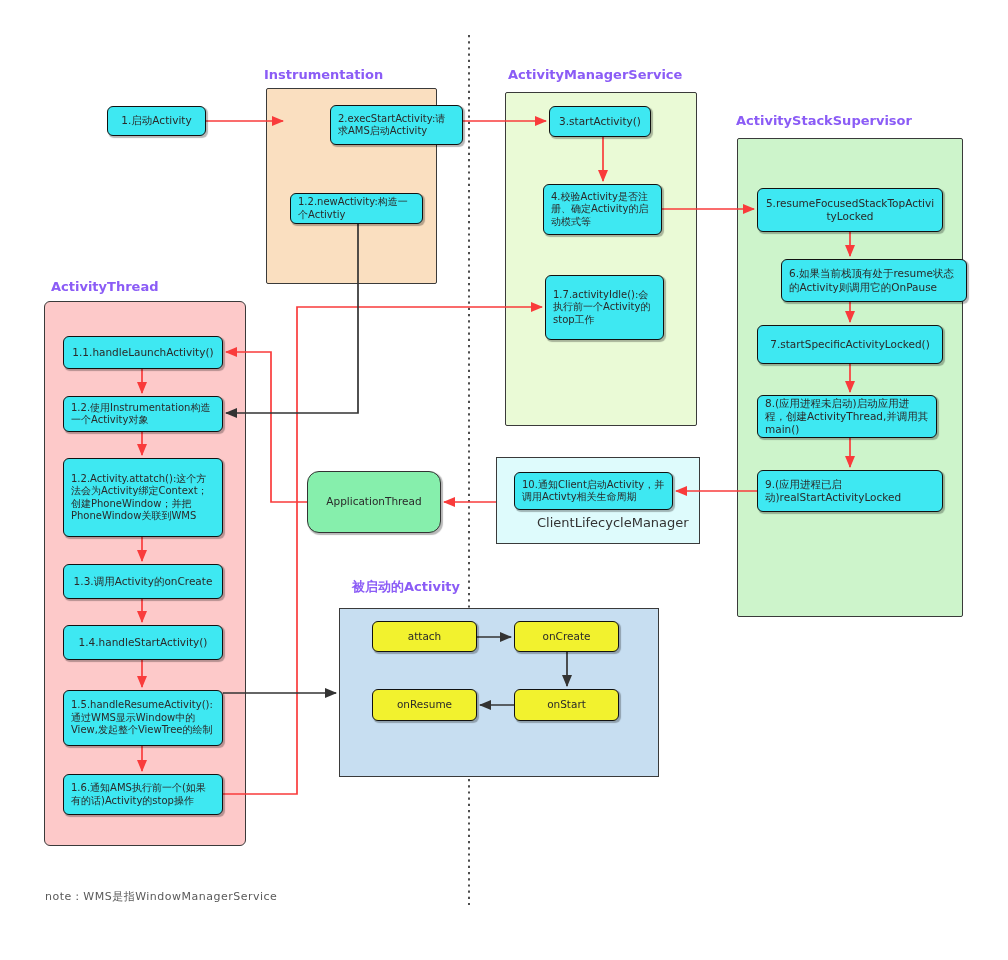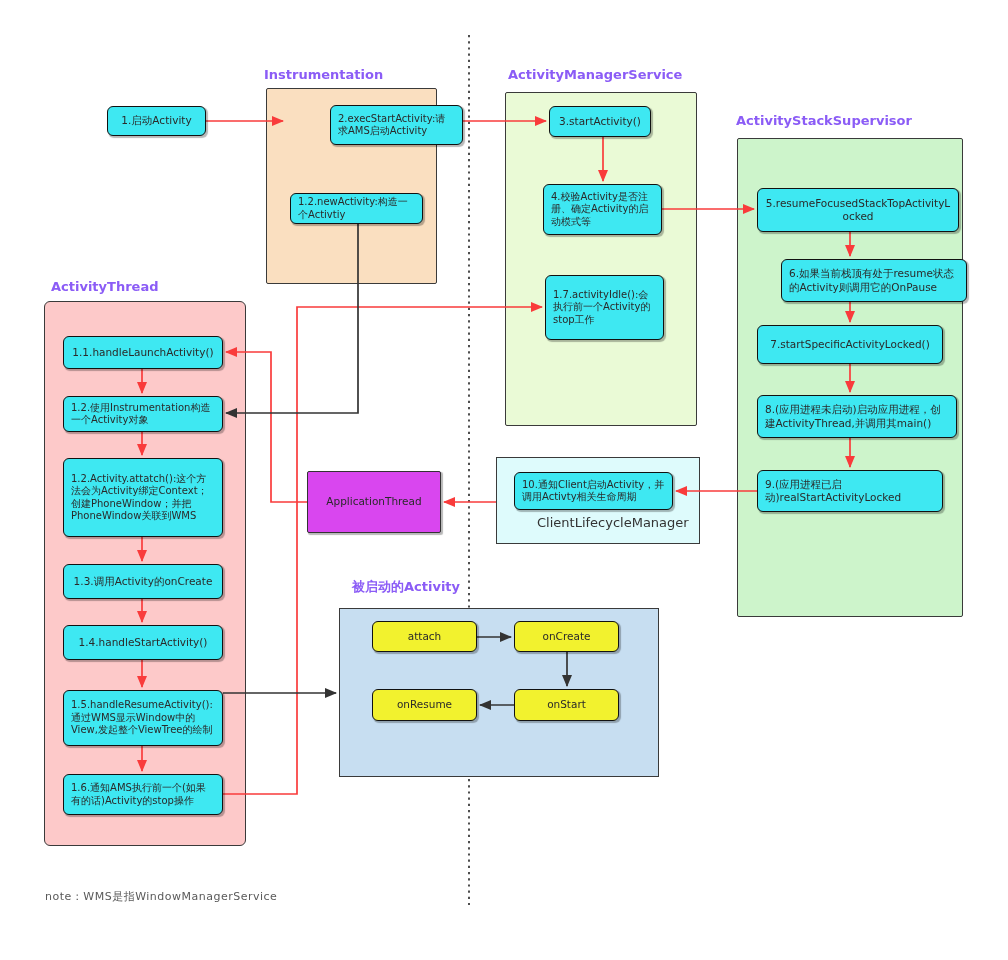--- a/index.html
+++ b/index.html
@@ -25,21 +25,21 @@
     font-size:10.5px;line-height:1.25;
     display:flex;align-items:center;
     padding:3px 7px;
     overflow-wrap:break-word;word-break:break-word;
     box-shadow:1.5px 1.5px 1px rgba(0,0,0,0.28);
   }
   .node > span{width:100%;}
   .center{text-align:center;justify-content:center;}
   .left{text-align:left;}
   .yellow{background:#f2f22e;}
-  .lavender{background:#d946ef;border-radius:2px;border-color:#333;}
+  .lavender{background:#86efac;border-radius:12px;border-color:#333;}
   
   .slabel{
     position:absolute;z-index:3;color:#8b5cf6;font-weight:bold;
     font-size:13px;white-space:nowrap;
   }
   .clm-label{
     position:absolute;z-index:3;color:#333;font-size:13px;white-space:nowrap;
   }
   .note{
     position:absolute;z-index:3;color:#5a5a5a;font-size:11px;white-space:nowrap;
@@ -119,30 +119,30 @@
     </div>
   <div class="node center" style="left:549px;top:106px;width:102px;height:31px;text-align:center;">
       <span>3.startActivity()</span>
     </div>
   <div class="node left" style="left:543px;top:184px;width:119px;height:51px;font-size:10px;">
       <span>4.校验Activity是否注册、确定Activity的启动模式等</span>
     </div>
   <div class="node left" style="left:545px;top:275px;width:119px;height:65px;font-size:10px;">
       <span>1.7.activityIdle():会执行前一个Activity的stop工作</span>
     </div>
-  <div class="node center" style="left:757px;top:188px;width:202px;height:44px;">
+  <div class="node center" style="left:757px;top:188px;width:186px;height:44px;">
       <span>5.resumeFocusedStackTopActivityLocked</span>
     </div>
   <div class="node left" style="left:781px;top:259px;width:186px;height:43px;">
       <span>6.如果当前栈顶有处于resume状态的Activity则调用它的OnPause</span>
     </div>
   <div class="node center" style="left:757px;top:325px;width:186px;height:39px;">
       <span>7.startSpecificActivityLocked()</span>
     </div>
-  <div class="node left" style="left:757px;top:395px;width:200px;height:43px;">
+  <div class="node left" style="left:757px;top:395px;width:180px;height:43px;">
       <span>8.(应用进程未启动)启动应用进程，创建ActivityThread,并调用其main()</span>
     </div>
   <div class="node left" style="left:757px;top:470px;width:186px;height:42px;">
       <span>9.(应用进程已启动)realStartActivityLocked</span>
     </div>
   <div class="node left" style="left:514px;top:472px;width:159px;height:38px;font-size:10px;">
       <span>10.通知Client启动Activity，并调用Activty相关生命周期</span>
     </div>
   <div class="node center lavender" style="left:307px;top:471px;width:134px;height:62px;">
       <span>ApplicationThread</span>

